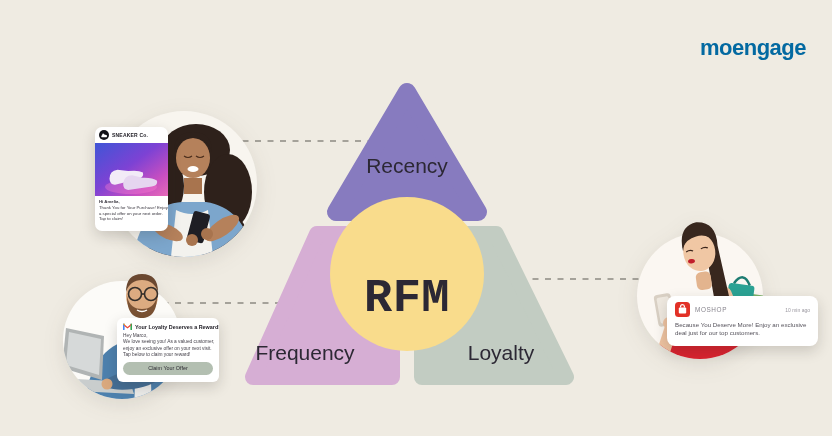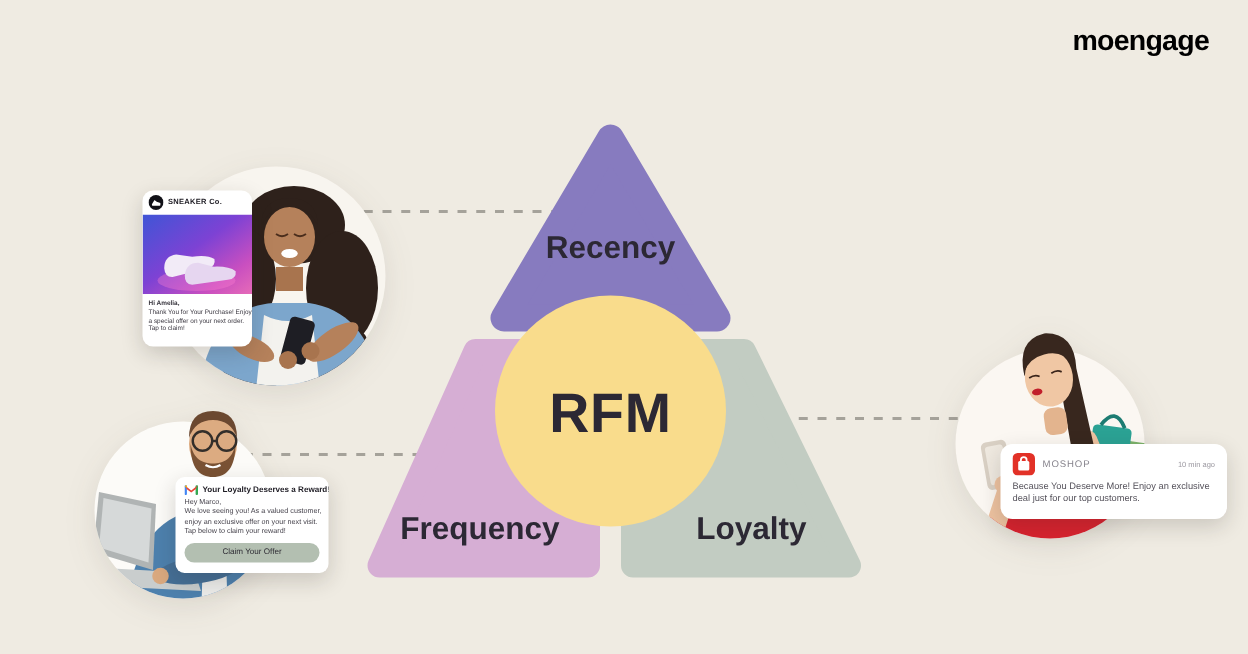--- a/index.html
+++ b/index.html
@@ -4,30 +4,30 @@
 <style>
   html,body{margin:0;padding:0;background:#efebe2;}
   #stage{
     position:relative;width:832px;height:436px;overflow:hidden;
     background:#efebe2;
     font-family:"Liberation Sans","DejaVu Sans",sans-serif;
     color:#2c2834;
   }
   
   .logo{
-    position:absolute;top:17px;right:26px;
-    font-size:19px;font-weight:700;letter-spacing:-0.5px;color:#000000;
+    position:absolute;top:35px;right:26px;
+    font-size:22px;font-weight:700;letter-spacing:-0.5px;color:#0369a1;
   }
   
   #scene{position:absolute;left:0;top:0;}
-  .lbl{position:absolute;font-weight:700;font-size:21px;text-align:center;line-height:1;}
+  .lbl{position:absolute;font-weight:400;font-size:21px;text-align:center;line-height:1;}
   .lbl-recency{left:327px;top:155px;width:160px;}
-  .lbl-frequency{left:240px;top:342px;width:160px;}
+  .lbl-frequency{left:225px;top:342px;width:160px;}
   .lbl-monetary{left:421px;top:342px;width:160px;}
-  .lbl-rfm{left:347px;top:257px;width:120px;font-size:37px;font-weight:600;letter-spacing:.5px;}
+  .lbl-rfm{left:347px;top:275px;width:120px;font-size:47px;font-weight:600;letter-spacing:.5px;font-family:Liberation Mono, monospace;}
   
   .photo{position:absolute;filter:drop-shadow(0 6px 10px rgba(60,50,40,.10));}
   
   .card{
     position:absolute;background:#ffffff;border-radius:7px;
     box-shadow:0 5px 14px rgba(40,35,30,.18);overflow:hidden;
   }
   .card-sneaker{left:95px;top:127px;width:73px;height:104px;}
   .card-sneaker .hdr{display:flex;align-items:center;gap:3px;padding:3px 4px;height:10px;}
   .card-sneaker .hdr .brand{font-size:5px;font-weight:700;color:#1c1a22;letter-spacing:.2px;}

